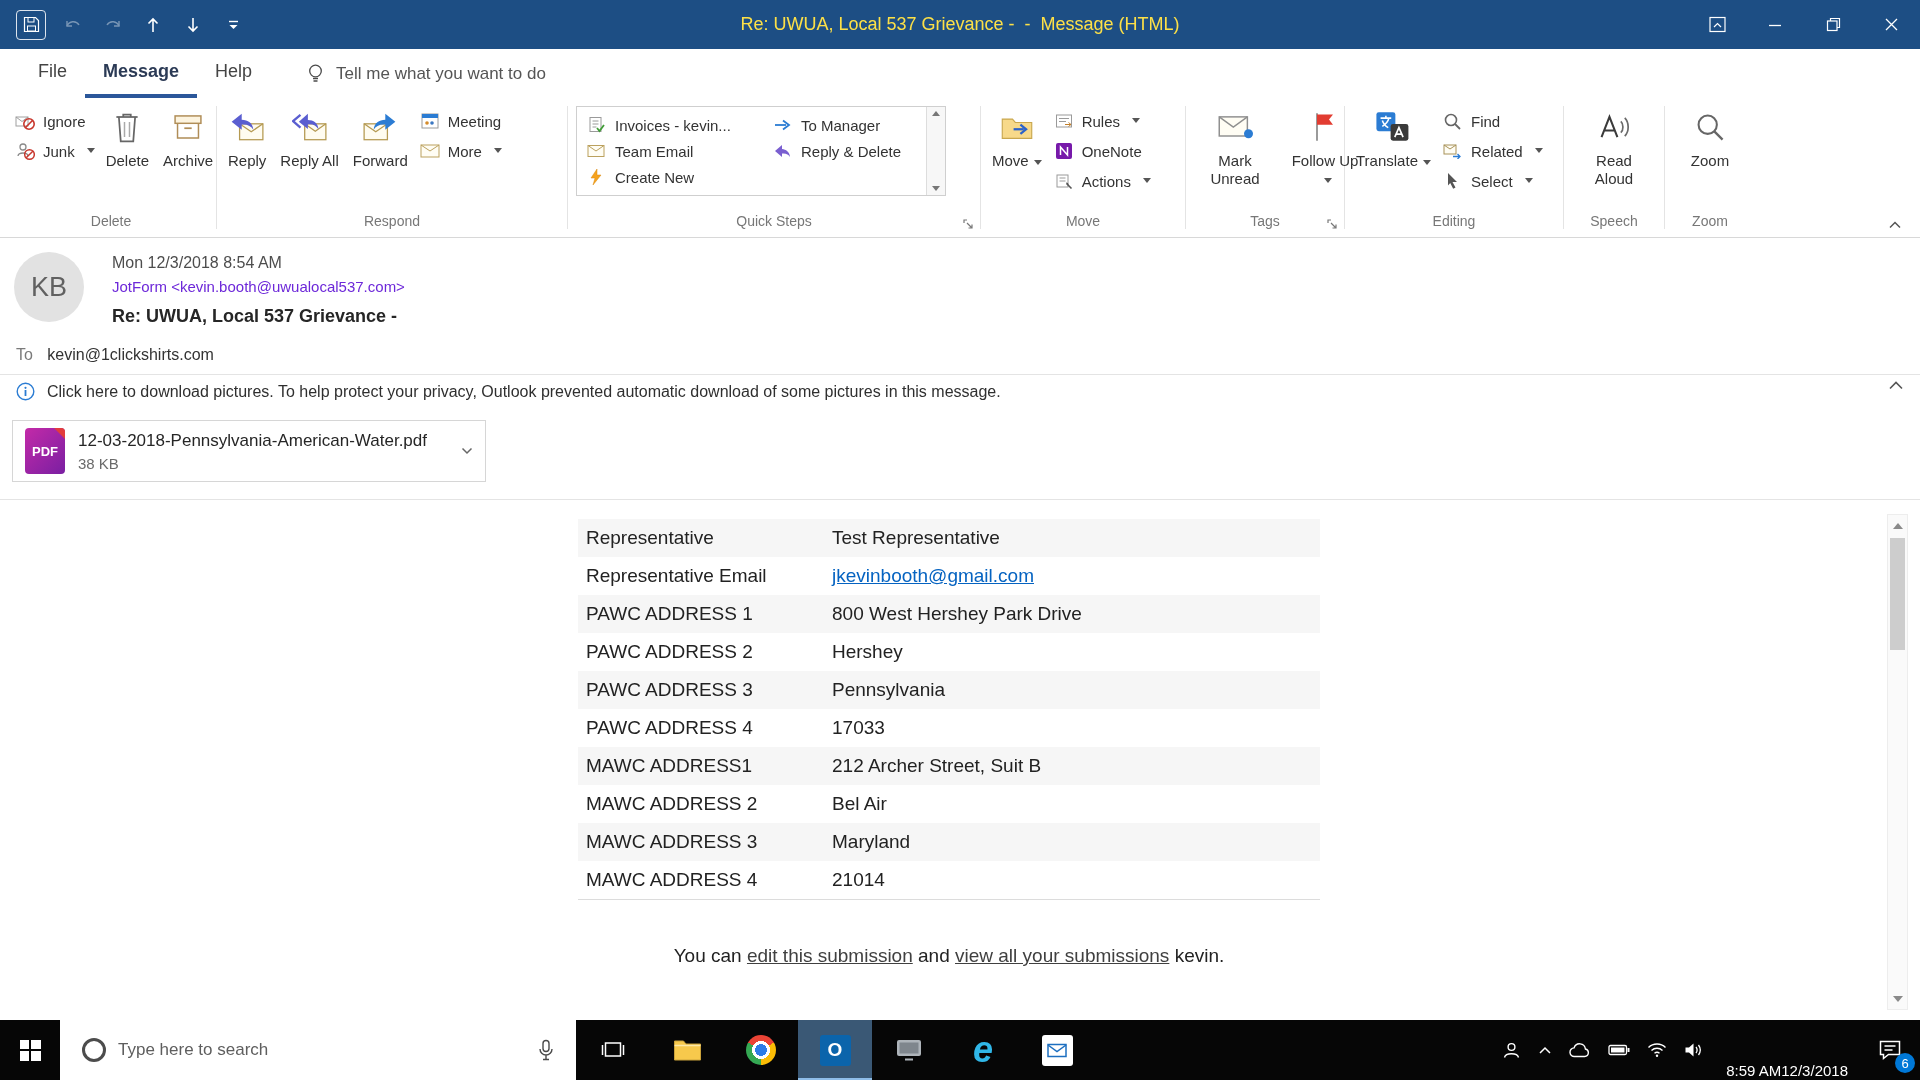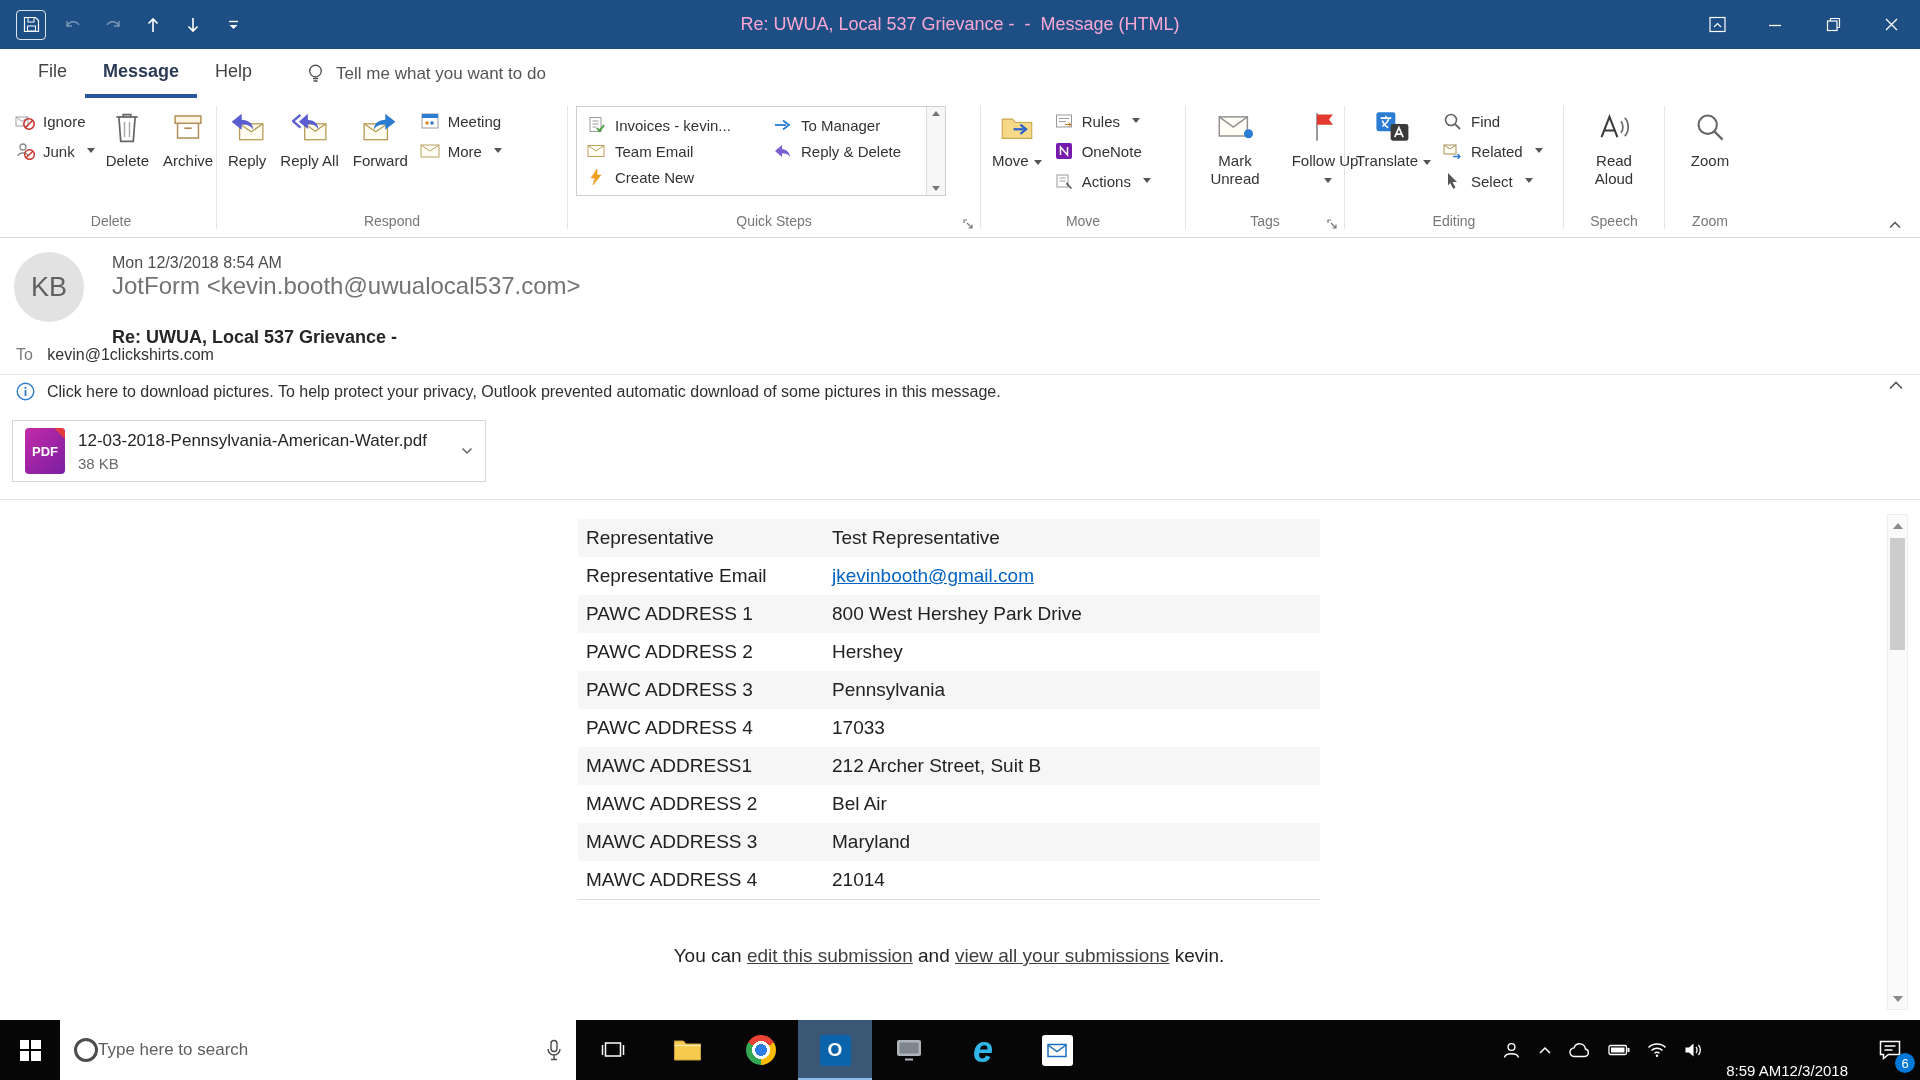--- a/index.html
+++ b/index.html
@@ -1,21 +1,21 @@
 <!DOCTYPE html>
 <html><head>
 <meta charset="utf-8">
 <style>
 *{margin:0;padding:0;box-sizing:border-box}
 html,body{width:1920px;height:1080px;overflow:hidden}
 body{font-family:"Liberation Sans","DejaVu Sans",sans-serif;background:#fff;color:#222}
 svg{display:block}
 
 
-.titlebar{height:49px;background:#1d4e84;display:flex;align-items:center;position:relative;color:#f9a8d4}
+.titlebar{height:49px;background:#1d4e84;display:flex;align-items:center;position:relative;color:#fde047}
 .qat{display:flex;align-items:center;gap:14px;padding-left:16px;z-index:2}
 .qat-btn{display:flex;align-items:center;justify-content:center;width:26px;height:26px;cursor:default}
 .qat-btn.boxed{border:1px solid rgba(255,255,255,.85);border-radius:4px;width:30px;height:30px}
 .qat-btn.dim{opacity:.4}
 .window-title{position:absolute;left:0;right:0;top:0;height:100%;display:flex;align-items:center;justify-content:center;font-size:18px;white-space:pre;z-index:1}
 .win-controls{margin-left:auto;display:flex;height:100%;z-index:2}
 .win-btn{width:58px;display:flex;align-items:center;justify-content:center}
 
 
 .menubar{height:49px;display:flex;align-items:stretch;background:#fff;padding-left:20px}
@@ -42,22 +42,22 @@
 .qs-scroll{width:19px;border-left:1px solid #ddd;background:#f7f7f7;display:flex;flex-direction:column;justify-content:space-between;align-items:center;padding:4px 0}
 .tri-up{width:0;height:0;border-left:4px solid transparent;border-right:4px solid transparent;border-bottom:5px solid #777}
 .tri-down{width:0;height:0;border-left:4px solid transparent;border-right:4px solid transparent;border-top:5px solid #777}
 .launcher{position:absolute;right:5px;bottom:6px}
 .ribbon-collapse{position:absolute;right:18px;bottom:8px}
 
 
 .hdr-top{position:relative;padding:16px 0 0 112px;height:104px;background:#fff}
 .avatar{position:absolute;left:14px;top:14px;width:70px;height:70px;border-radius:50%;background:#e2e2e2;color:#616161;font-size:27px;display:flex;align-items:center;justify-content:center}
 .hdr-date{font-size:16px;color:#4d4d4d}
-.hdr-from{font-size:24px;color:#737373;}
-.hdr-subject{font-size:18px;font-weight:700;color:#262626;margin-top:27px}
+.hdr-from{font-size:15px;color:#6d28d9;margin-top:6px}
+.hdr-subject{font-size:18px;font-weight:700;color:#262626;margin-top:11px}
 .to-row{padding:4px 0 0 16px;font-size:16px;height:32px;background:#fff}
 .to-label{color:#7a7a7a;margin-right:10px}
 .to-val{color:#333}
 .infobar{height:34px;border-top:1px solid #e4e4e4;display:flex;align-items:center;gap:11px;padding:0 60px 0 14px;font-size:16px;color:#2f2f2f;position:relative;background:#fff}
 .hdr-collapse{position:absolute;right:16px;top:5px}
 
 
 .attach-area{height:92px;padding:12px 0 16px 12px;border-bottom:1px solid #e4e4e4;background:#fff}
 .attach-card{width:474px;height:62px;border:1px solid #d6d6d6;background:#fff;display:flex;align-items:center;gap:13px;padding:0 12px}
 .pdf-icon{width:40px;height:46px;background:linear-gradient(135deg,#c32aa8,#7a1fa2);border-radius:4px;color:#fff;font-size:13px;font-weight:700;display:flex;align-items:center;justify-content:center;position:relative;flex:0 0 auto}
@@ -83,21 +83,21 @@
 .vs-track{flex:1;position:relative}
 .vs-thumb{position:absolute;top:2px;left:2px;right:2px;height:112px;background:#cdcdcd}
 .tri-up-g{width:0;height:0;border-left:5px solid transparent;border-right:5px solid transparent;border-bottom:6px solid #8a8a8a}
 .tri-down-g{width:0;height:0;border-left:5px solid transparent;border-right:5px solid transparent;border-top:6px solid #8a8a8a}
 
 
 .taskbar{height:60px;background:#060606;display:flex;align-items:stretch;color:#fff}
 .tb-start{width:60px;display:flex;align-items:center;justify-content:center}
 .win-logo{width:21px;height:21px;display:grid;grid-template-columns:1fr 1fr;grid-template-rows:1fr 1fr;gap:2px}
 .win-logo span{background:#fff}
-.tb-search{width:516px;background:#fff;display:flex;align-items:center;padding:0 14px}
+.tb-search{width:516px;background:#fff;display:flex;align-items:center;gap:12px;padding:0 22px}
 .cortana{width:24px;height:24px;border:3px solid #4c4c4c;border-radius:50%;flex:0 0 auto}
 .search-input{flex:1;border:none;outline:none;font-size:17px;font-family:inherit;color:#333;background:transparent;min-width:0}
 .search-input::placeholder{color:#5e5e5e;opacity:1}
 .tb-app{width:74px;display:flex;align-items:center;justify-content:center}
 .tb-app.active{background:#3a5875;box-shadow:inset 0 -2px 0 #8ebde8}
 .outlook-icon{width:31px;height:31px;background:#0b64ab;border-radius:3px;color:#fff;font-size:19px;font-weight:700;display:flex;align-items:center;justify-content:center}
 .chrome-icon{width:30px;height:30px;border-radius:50%;background:radial-gradient(circle,#2e7ce6 0 6px,#fff 6px 9px,rgba(0,0,0,0) 9px),conic-gradient(from -60deg,#ea4335 0 120deg,#fbbc05 0 240deg,#34a853 0 360deg)}
 .ie-icon{color:#30b7e8;font-size:36px;font-style:italic;font-weight:700;line-height:1}
 .mail-tile{width:31px;height:31px;background:#fff;border-radius:3px;display:flex;align-items:center;justify-content:center}
 .tb-spacer{flex:1}

